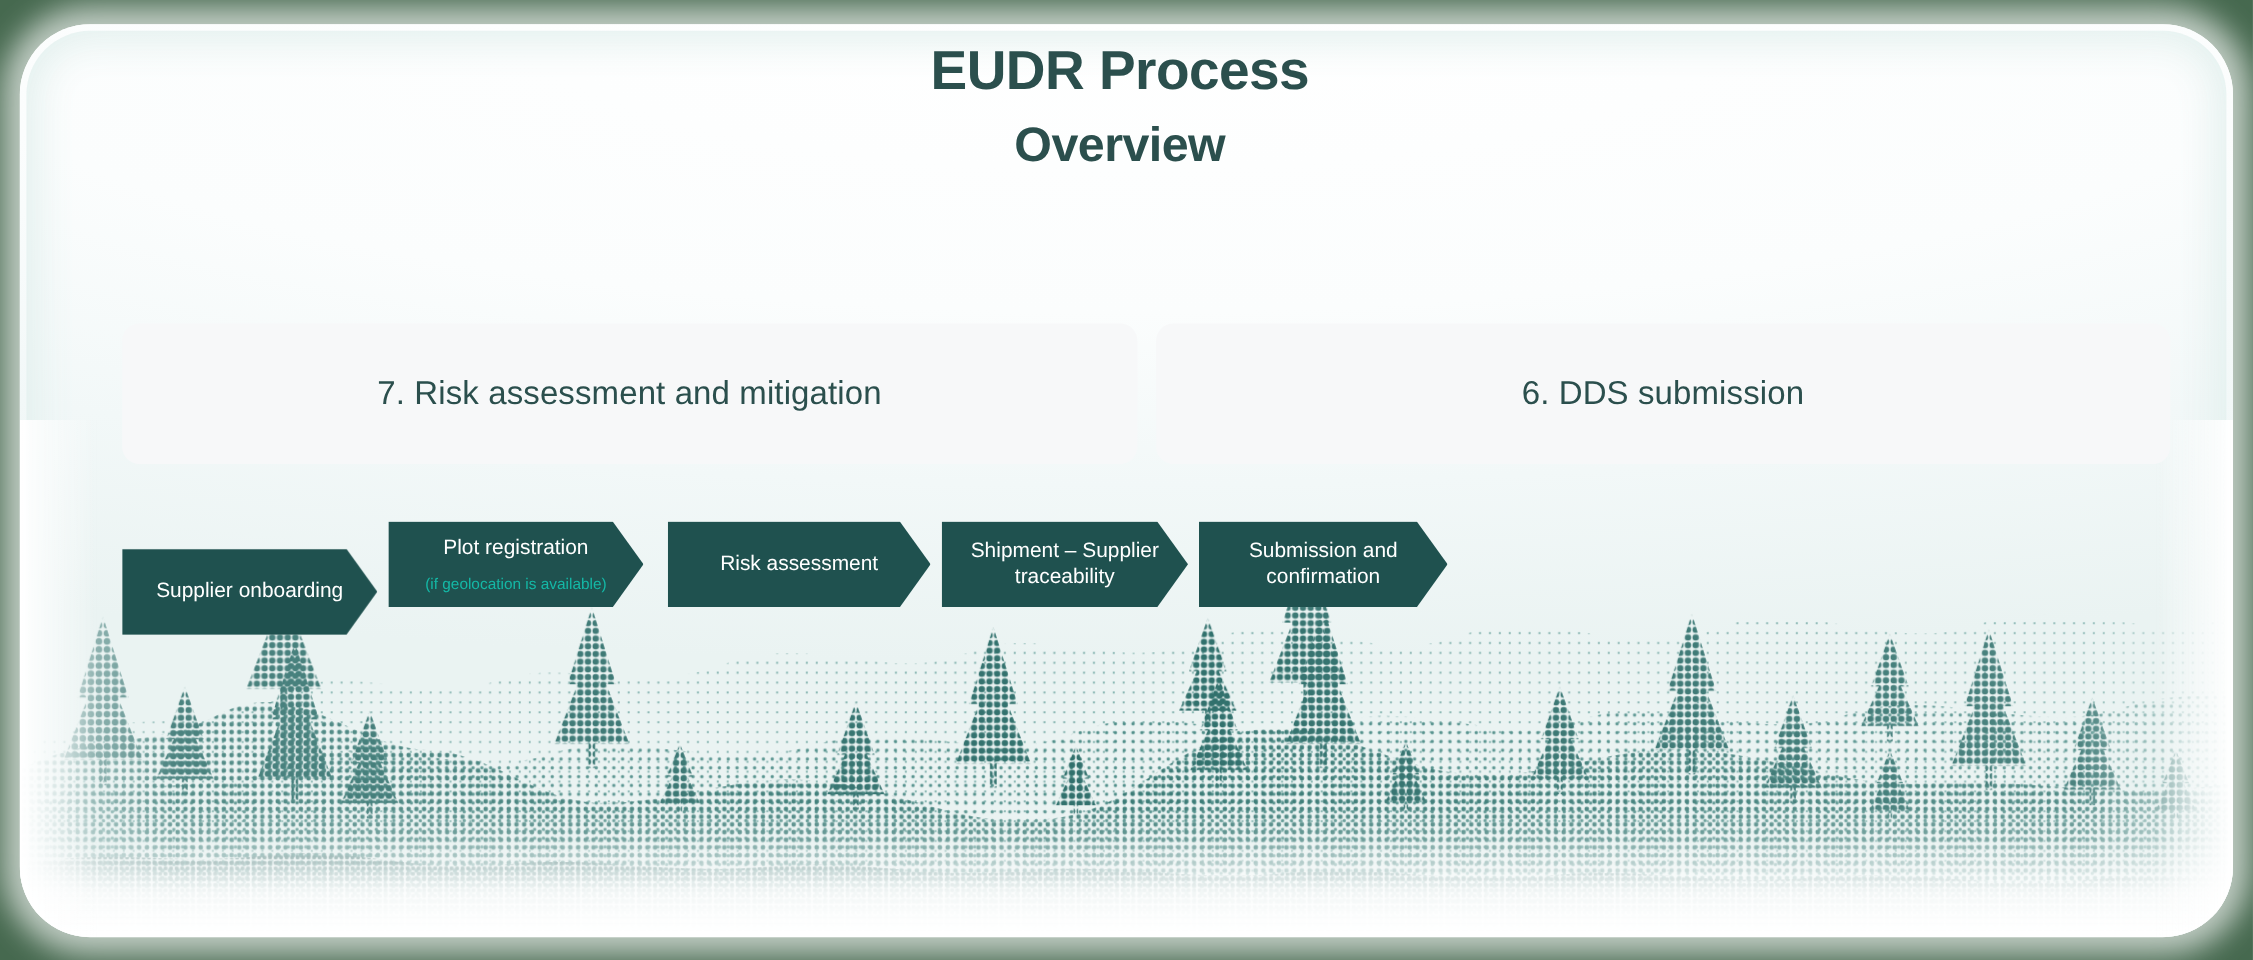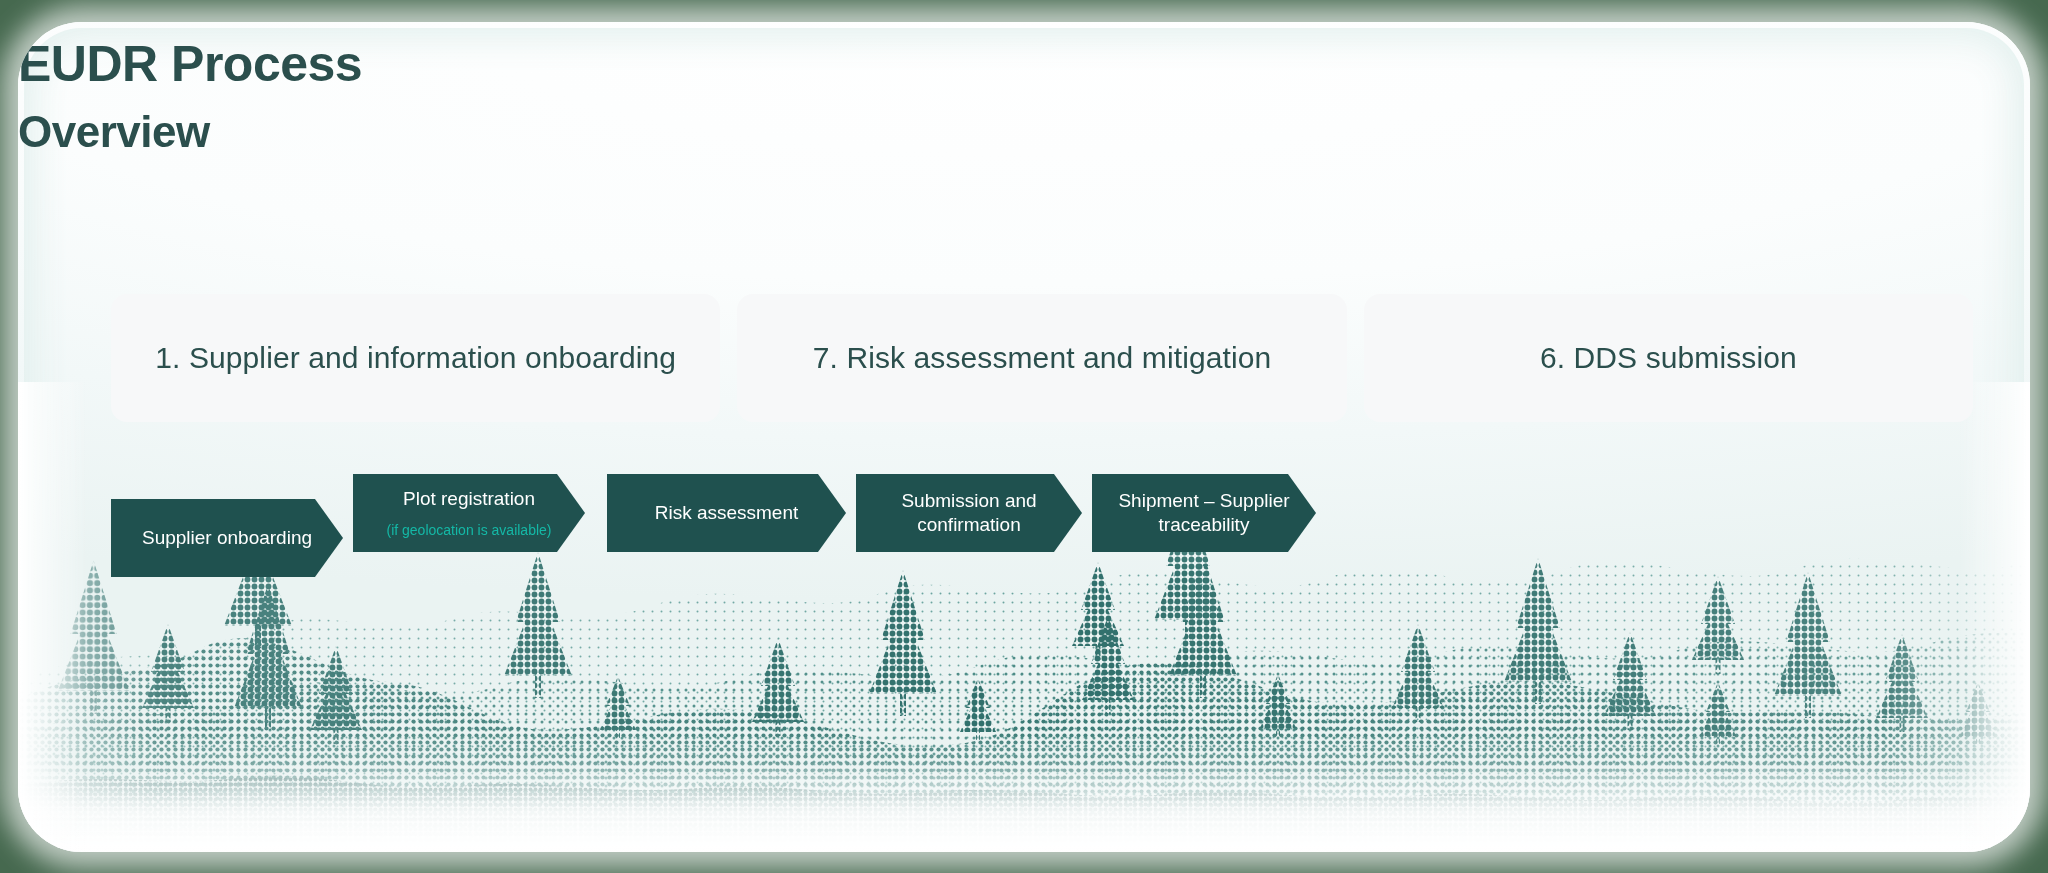--- a/index.html
+++ b/index.html
@@ -52,20 +52,21 @@
     box-shadow: inset 0 0 34px 10px rgba(226,239,237,0.95);
     pointer-events: none;
   }
 
   
   #title-block {
     position: absolute;
     left: 0;
     right: 12px;
     top: 8px;
+    text-align: center;
     z-index: 6;
   }
   .title-line {
     display: block;
     color: #2b4f4d;
     font-weight: 700;
     font-size: 52px;
     line-height: 68px;
     letter-spacing: -0.5px;
   }
@@ -194,23 +195,20 @@
     <div id="card-wash"></div>
     <div id="card-ring"></div>
 
     <div id="title-block">
       <span class="title-line l1">EUDR Process</span>
       <span class="title-line l2">Overview</span>
     </div>
 
     <div id="phases">
       <div class="phase">
-        <span class="phase-label">1. Supplier and information onboarding</span>
-      </div>
-      <div class="phase">
         <span class="phase-label">7. Risk assessment and mitigation</span>
       </div>
       <div class="phase">
         <span class="phase-label">6. DDS submission</span>
       </div>
     </div>
 
     <div id="steps">
 
       <div class="step w1">
@@ -220,28 +218,28 @@
       <div class="step w2">
         <span class="step-main">Plot registration</span>
         <span class="step-sub">(if geolocation is available)</span>
       </div>
 
       <div class="step w3">
         <span class="step-main">Risk assessment</span>
       </div>
 
 
+      <div class="step w5">
+        <span class="step-main">Shipment – Supplier
+traceability</span>
+      </div>
+
       <div class="step w6">
         <span class="step-main">Submission and
 confirmation</span>
-      </div>
-
-      <div class="step w5">
-        <span class="step-main">Shipment – Supplier
-traceability</span>
       </div>
 
     </div>
 
     <div id="forest">
       <svg viewBox="0 0 2012 470" preserveAspectRatio="none" aria-hidden="true">
         <defs>
 
           <pattern id="dotsA" width="7" height="7" patternUnits="userSpaceOnUse">
             <circle cx="3.5" cy="3.5" r="2.9" fill="#2f6f6b"></circle>

